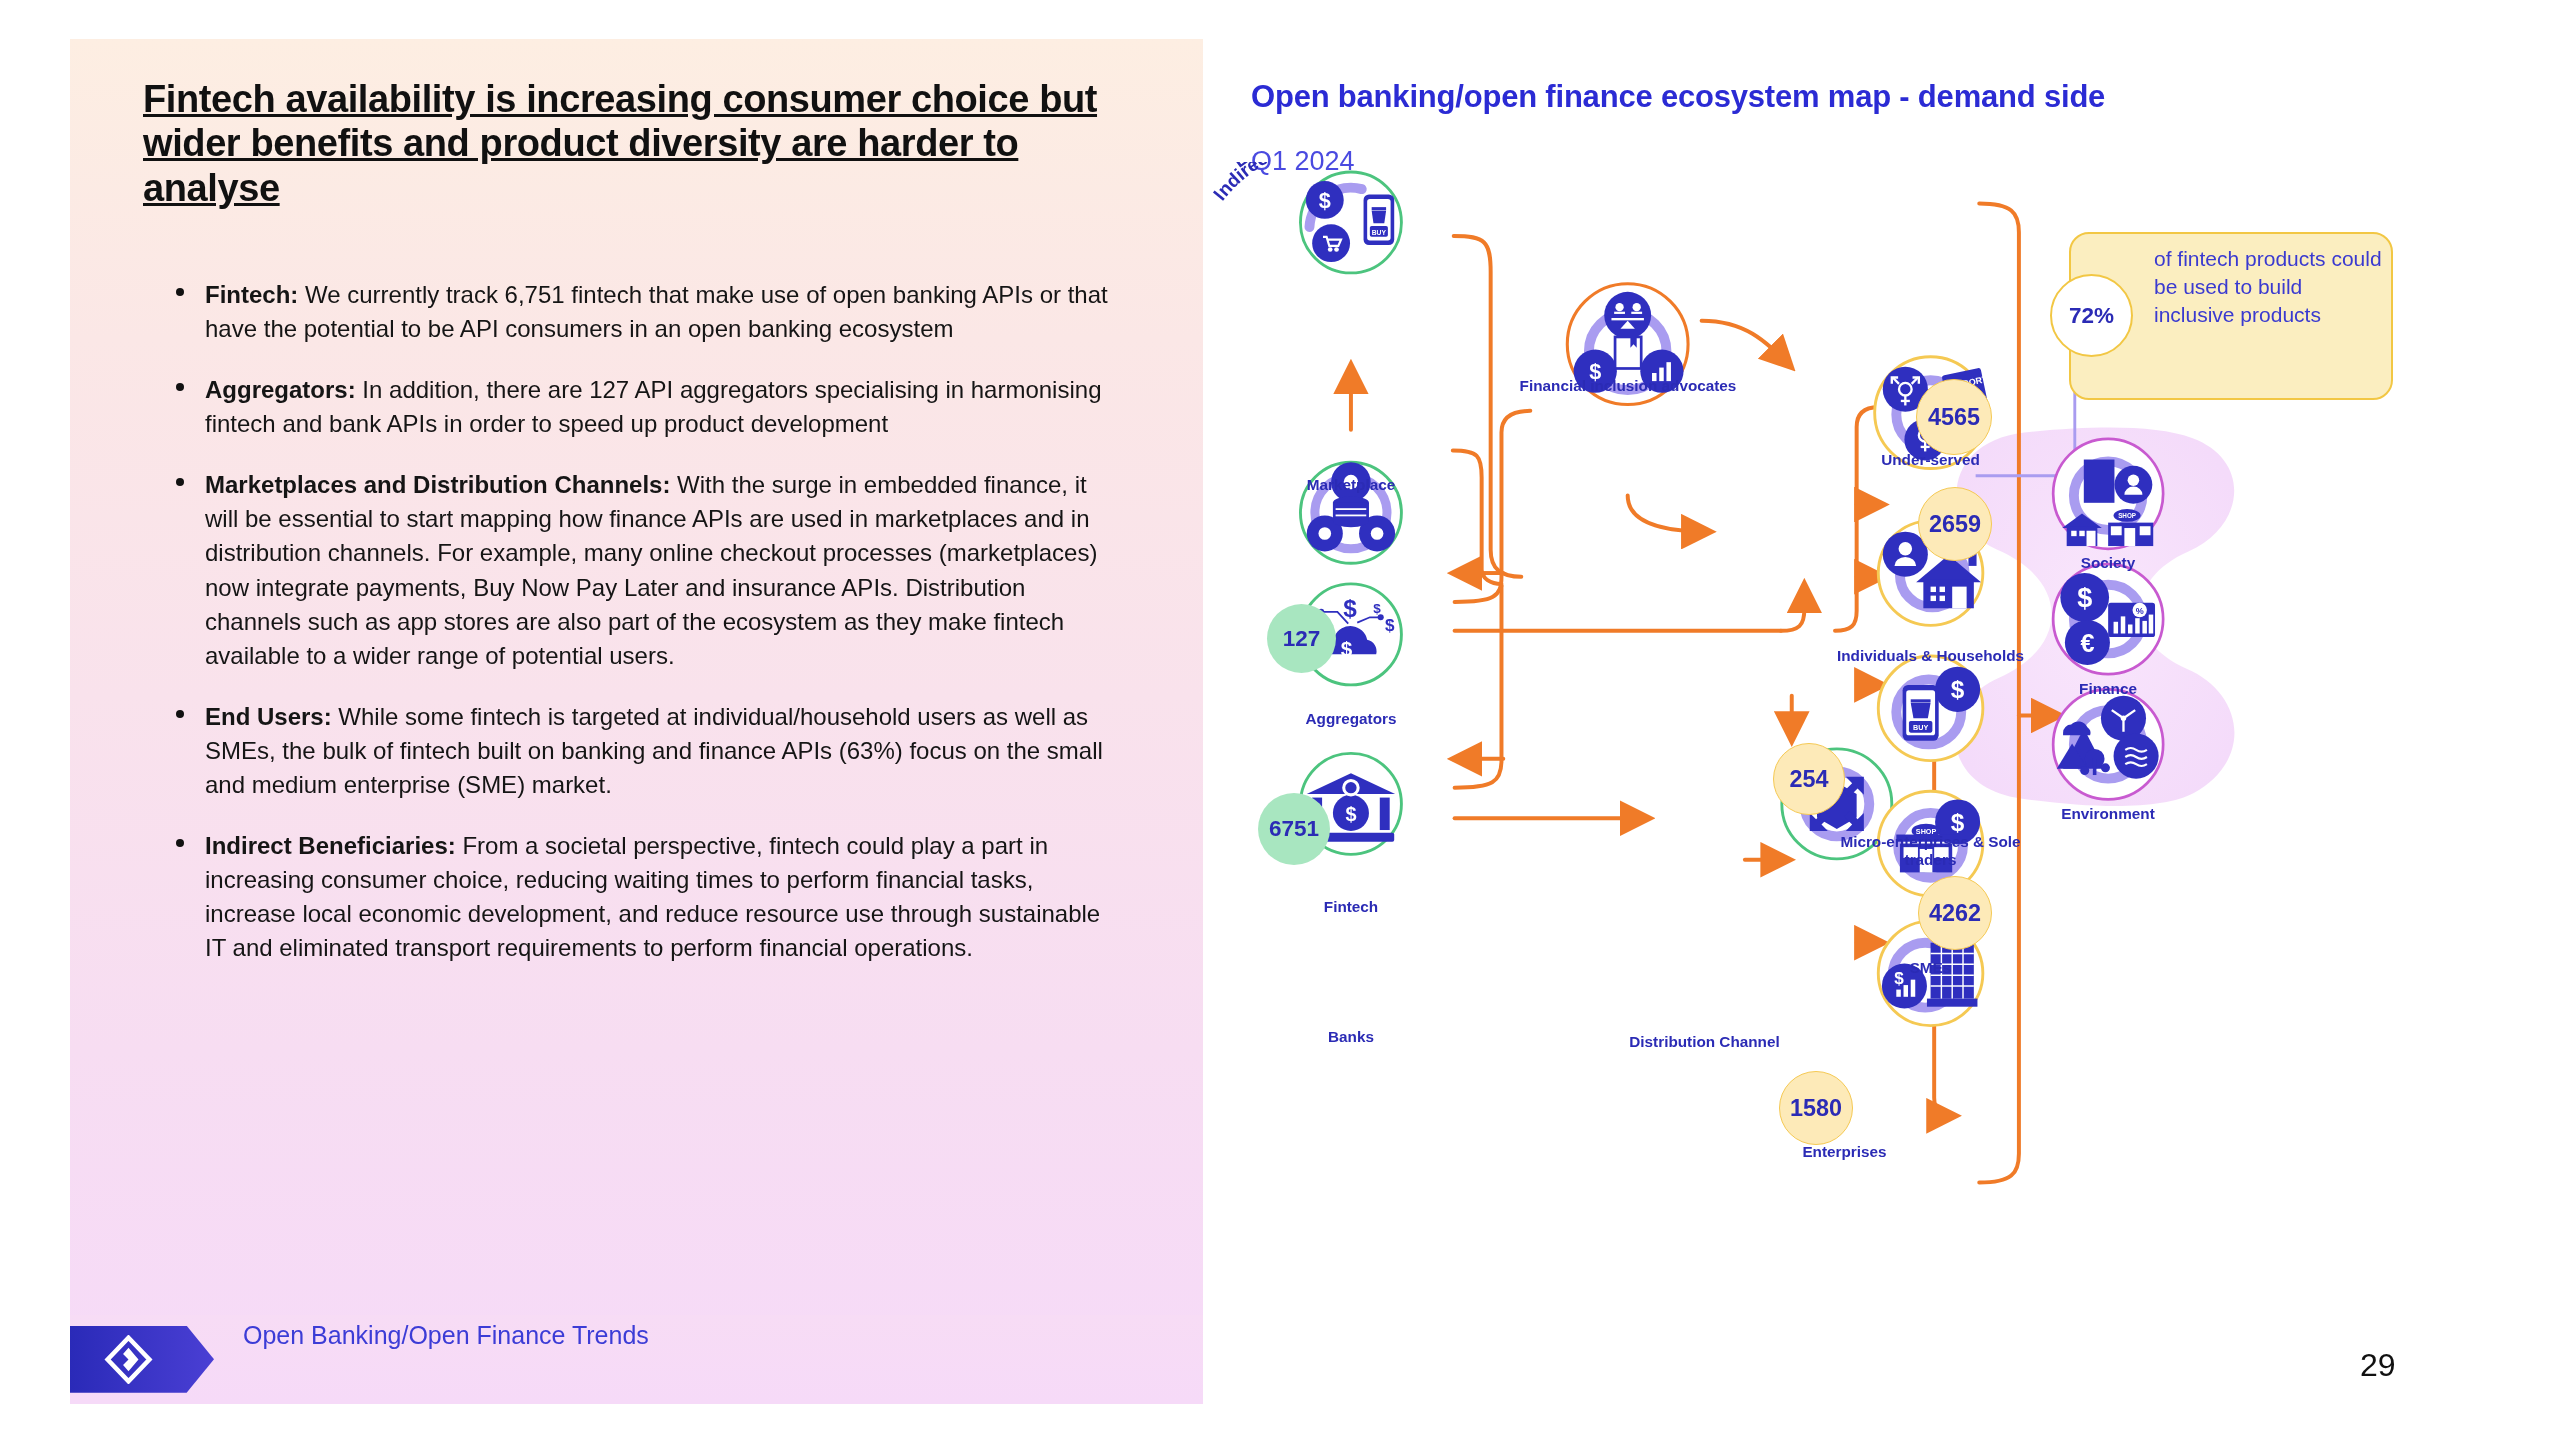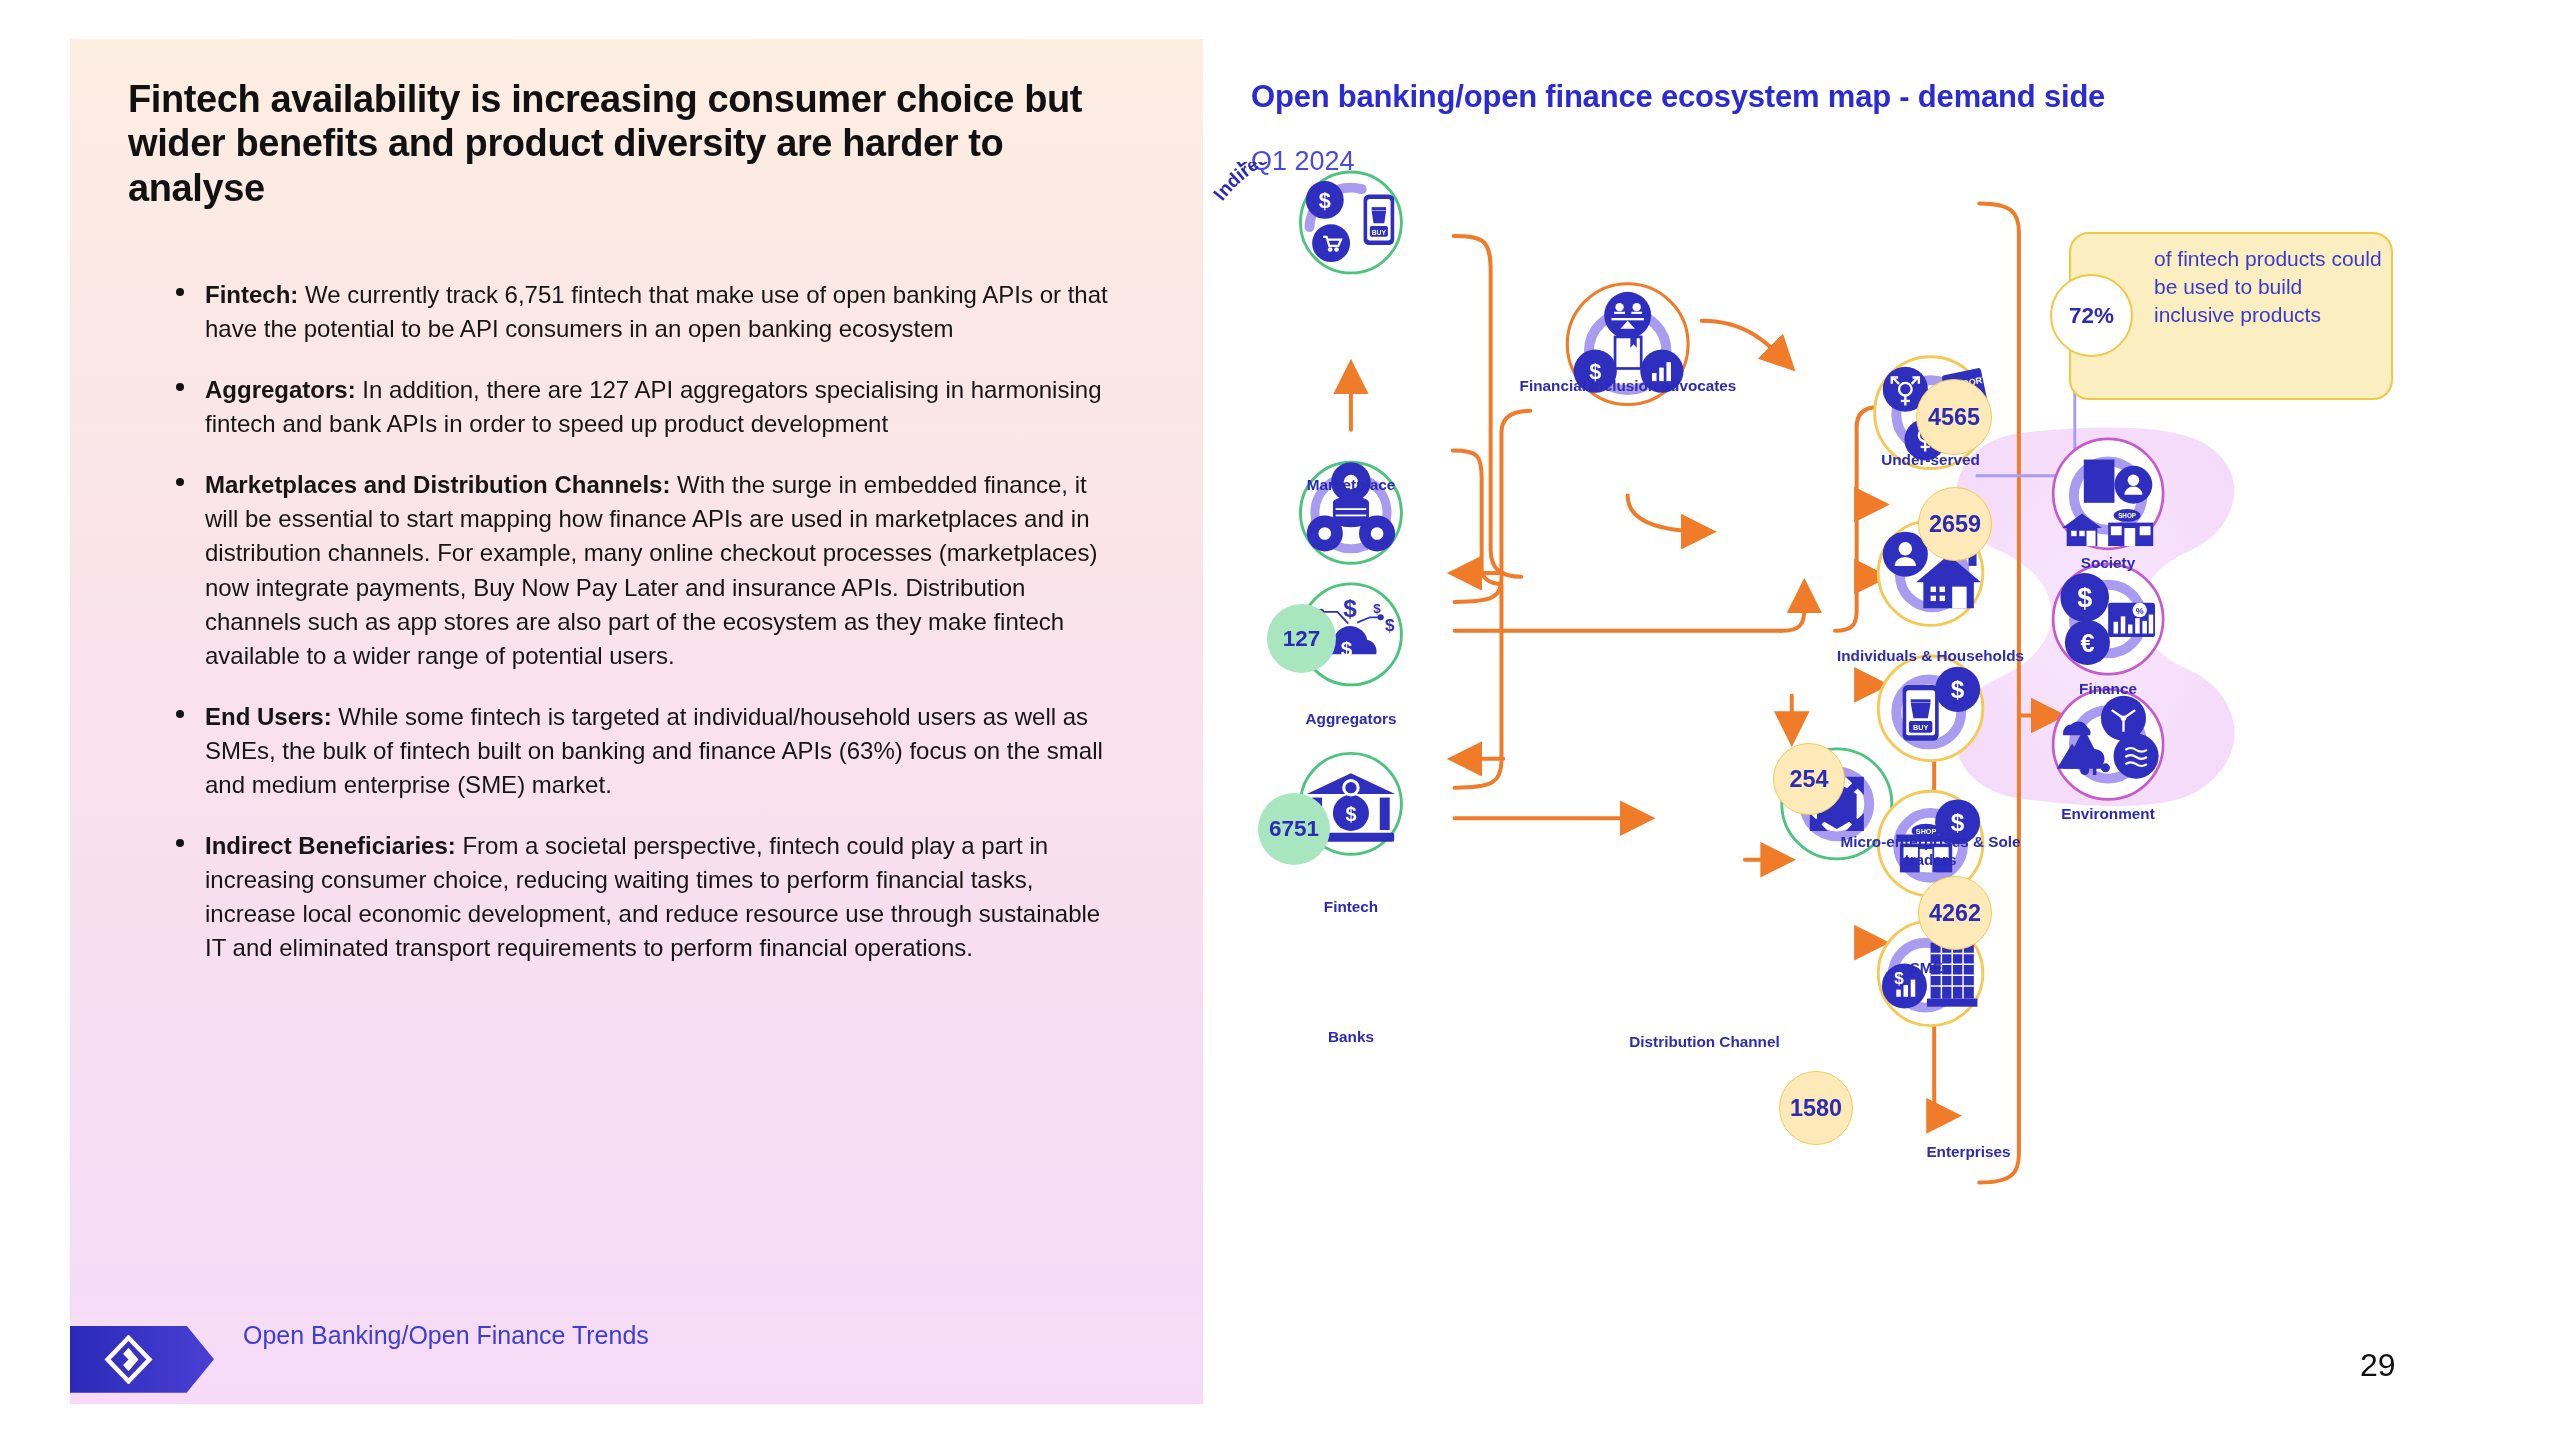--- a/index.html
+++ b/index.html
@@ -6,23 +6,24 @@
   body{width:2576px;height:1446px;position:relative;overflow:hidden;
        font-family:"Liberation Sans","DejaVu Sans",sans-serif;}
 
   
   #left-panel{
     position:absolute;left:70px;top:39px;width:1133px;height:1365px;
     background:linear-gradient(180deg,#fdeee2 0%,#fbe7e6 22%,#f9e2ec 48%,#f7ddf2 74%,#f6daf8 100%);
     overflow:hidden;
   }
   #panel-title{
-    position:absolute;left:58px;top:38px;width:964px;
+    position:absolute;left:73px;top:38px;width:964px;
     font-size:38px;line-height:1.17;font-weight:bold;color:#111111;
     letter-spacing:-0.4px;
+    text-decoration:underline;
   }
   #bullets{
     position:absolute;left:101px;top:239px;width:937px;
   }
   .bullet{position:relative;padding-left:34px;margin-bottom:27px;}
   .bullet .dot{position:absolute;left:5.4px;top:10px;width:8px;height:8px;
                border-radius:50%;background:#111;}
   .bullet p{margin:0;font-size:24px;line-height:1.42;color:#151515;}
   .bullet b{font-weight:bold;}
 
@@ -516,21 +517,21 @@
 <div class="nlabel" style="left:1243px;top:898px;width:216px;">Fintech</div>
 <div class="nlabel" style="left:1243px;top:1028px;width:216px;">Banks</div>
 
 <div class="nlabel" style="left:1502px;top:377px;width:252px;">Financial inclusion advocates</div>
 <div class="nlabel" style="left:1592px;top:1033px;width:225px;">Distribution Channel</div>
 
 <div class="nlabel" style="left:1818px;top:451px;width:225px;">Under-served</div>
 <div class="nlabel" style="left:1800px;top:647px;width:261px;">Individuals &amp; Households</div>
 <div class="nlabel" style="left:1818px;top:833px;width:225px;">Micro-enterprises &amp; Sole traders</div>
 <div class="nlabel" style="left:1818px;top:959px;width:225px;">SMEs</div>
-<div class="nlabel" style="left:1856px;top:1143px;width:225px;">Enterprises</div>
+<div class="nlabel" style="left:1732px;top:1143px;width:225px;">Enterprises</div>
 
 <div class="nlabel" style="left:2000px;top:554px;width:216px;">Society</div>
 <div class="nlabel" style="left:2000px;top:680px;width:216px;">Finance</div>
 <div class="nlabel" style="left:2000px;top:805px;width:216px;">Environment</div>
 
 <div id="callout"></div>
 <div id="callout-pct">72%</div>
 <div id="callout-text">of fintech products could be used to build inclusive products</div>
 
 

